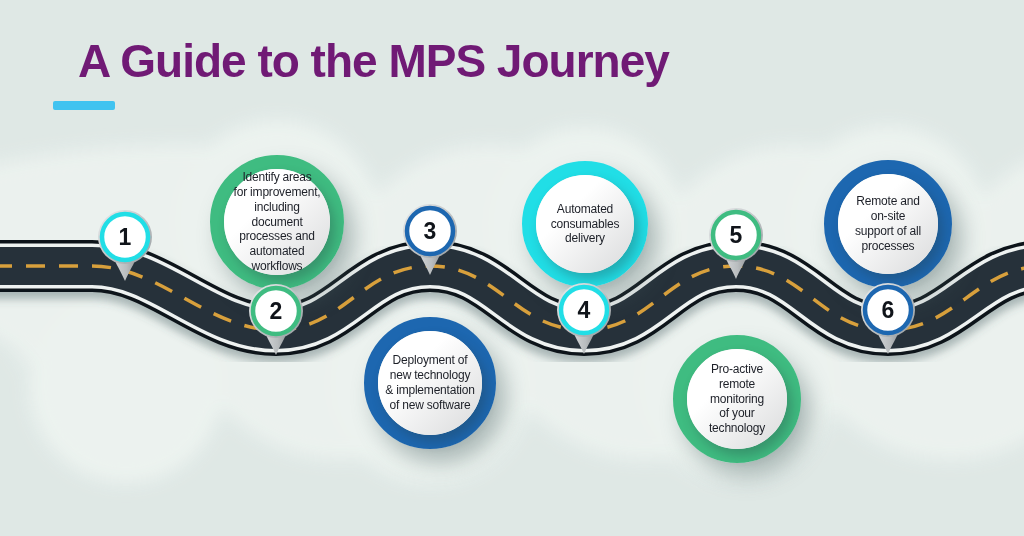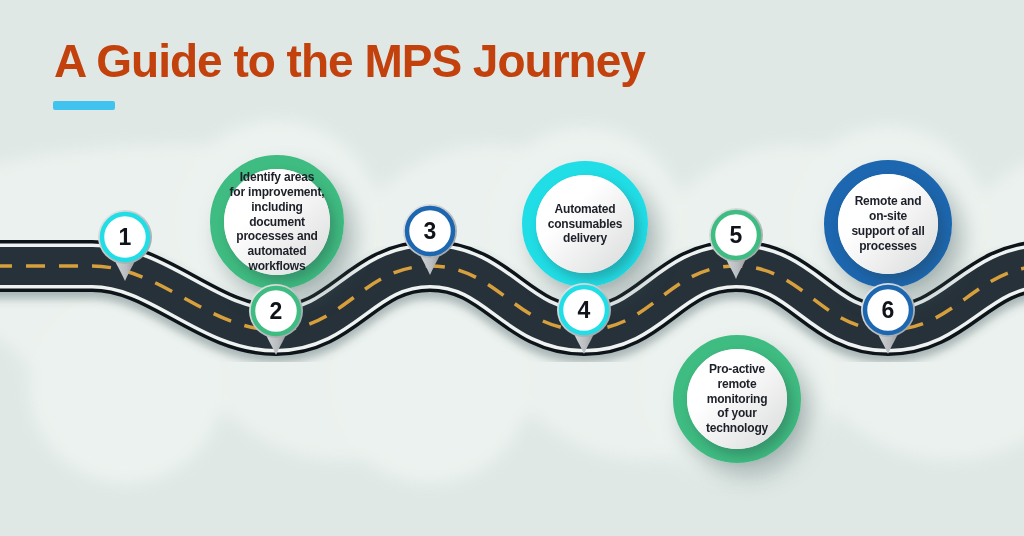--- a/index.html
+++ b/index.html
@@ -33,21 +33,21 @@
     z-index:3;
   }
   .badge-inner{
     width:100%;height:100%;border-radius:50%;
     background:linear-gradient(135deg,#ffffff 35%,#d9dadb 100%);
     box-shadow:5px 7px 12px rgba(35,55,60,.30);
     display:flex;align-items:center;justify-content:center;
     text-align:center;
   }
   .badge-label{
-    font-weight:700;font-size:12px;line-height:1.24;letter-spacing:-0.2px;
+    font-weight:400;font-size:12px;line-height:1.24;letter-spacing:-0.2px;
     color:#1d2028;white-space:pre-line;
   }
   .badge.b1{left:64px;top:324px;width:124px;height:124px;}
   .badge.b2{left:210px;top:155px;width:134px;height:134px;}
   .badge.b3{left:364px;top:317px;width:132px;height:132px;}
   .badge.b4{left:522px;top:161px;width:126px;height:126px;}
   .badge.b5{left:673px;top:335px;width:128px;height:128px;}
   .badge.b6{left:824px;top:160px;width:128px;height:128px;}
 
   .pins{z-index:4;pointer-events:none;}
@@ -107,20 +107,28 @@
     <div class="badge-inner">
       <span class="badge-label">Identify areas
 for improvement,
 including
 document
 processes and
 automated
 workflows</span>
     </div>
   </div>
+  <div class="badge b3" style="border-color: rgb(29, 103, 176);">
+    <div class="badge-inner">
+      <span class="badge-label">Deployment of
+new technology
+&amp; implementation
+of new software</span>
+    </div>
+  </div>
   <div class="badge b4" style="border-color: rgb(33, 222, 230);">
     <div class="badge-inner">
       <span class="badge-label">Automated
 consumables
 delivery</span>
     </div>
   </div>
   <div class="badge b5" style="border-color: rgb(63, 188, 129);">
     <div class="badge-inner">
       <span class="badge-label">Pro-active
@@ -183,16 +191,16 @@
       <text class="pin-num" y="8">5</text>
     </g>
     <g transform="translate(888,310)">
       <path d="M -16 6 C -12 24 -5 32 0 44 C 5 32 12 24 16 6 Z" fill="url(#tailG)"></path>
       <circle r="27" fill="url(#rimG)"></circle>
       <circle r="23" fill="#ffffff" stroke-width="4.5" stroke="#1d67b0"></circle>
       <text class="pin-num" y="8">6</text>
     </g>
   </svg>
 
-  <div class="title" style="color: #c2410c;">A Guide to the MPS Journey</div>
+  <div class="title" style="color: #701a75; margin-left: 24px;">A Guide to the MPS Journey</div>
   <div class="title-underline" style="background: rgb(65, 195, 240);"></div>
 
 </div>
 
 </body></html>

